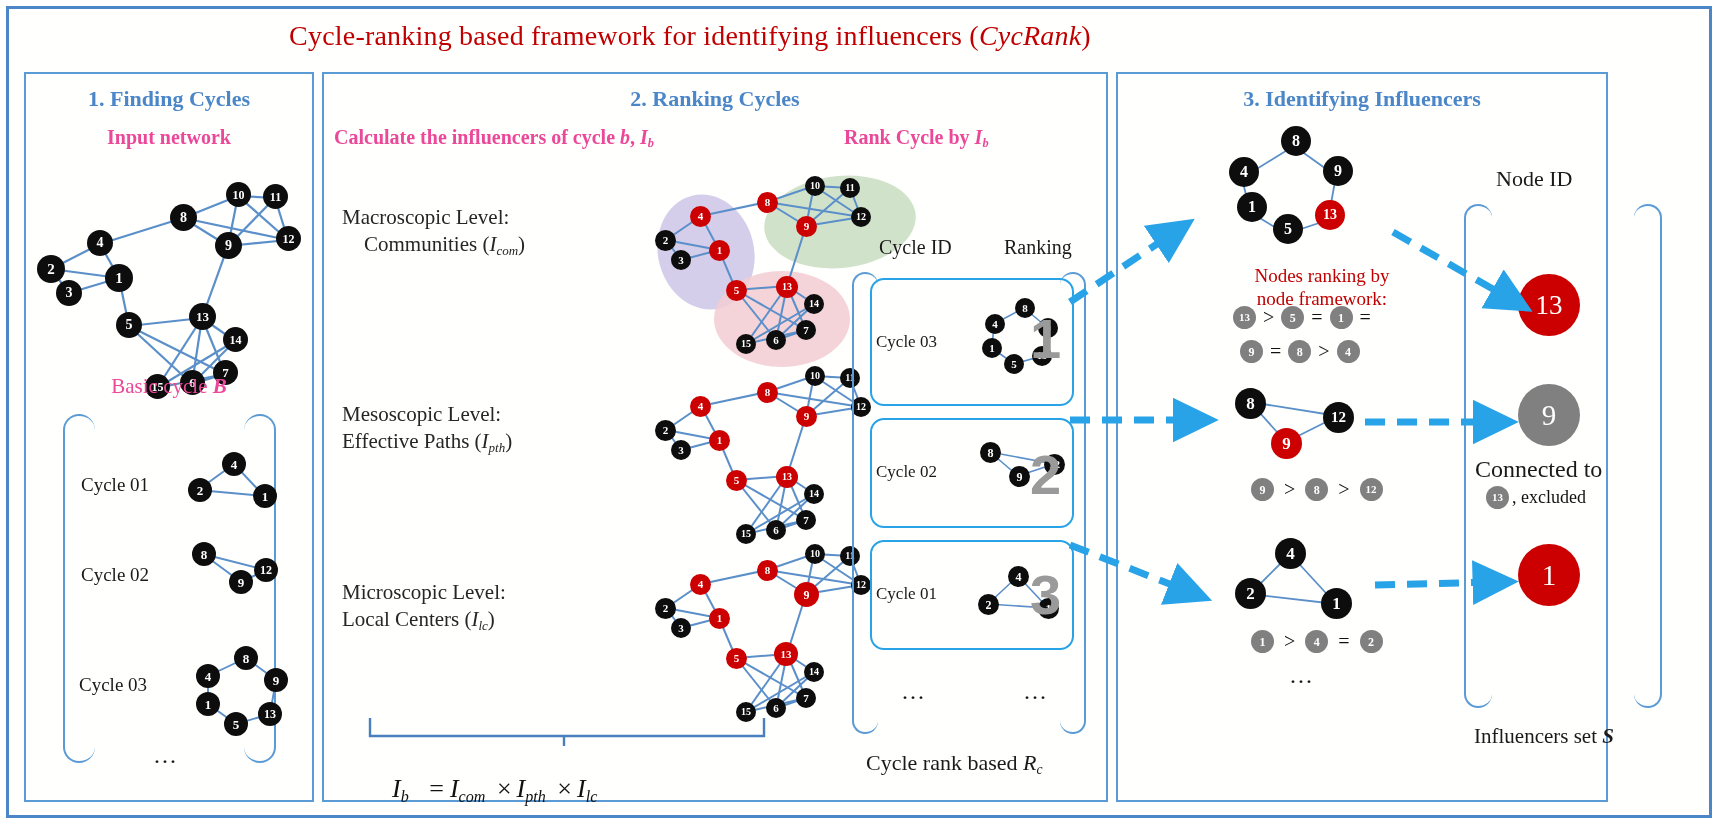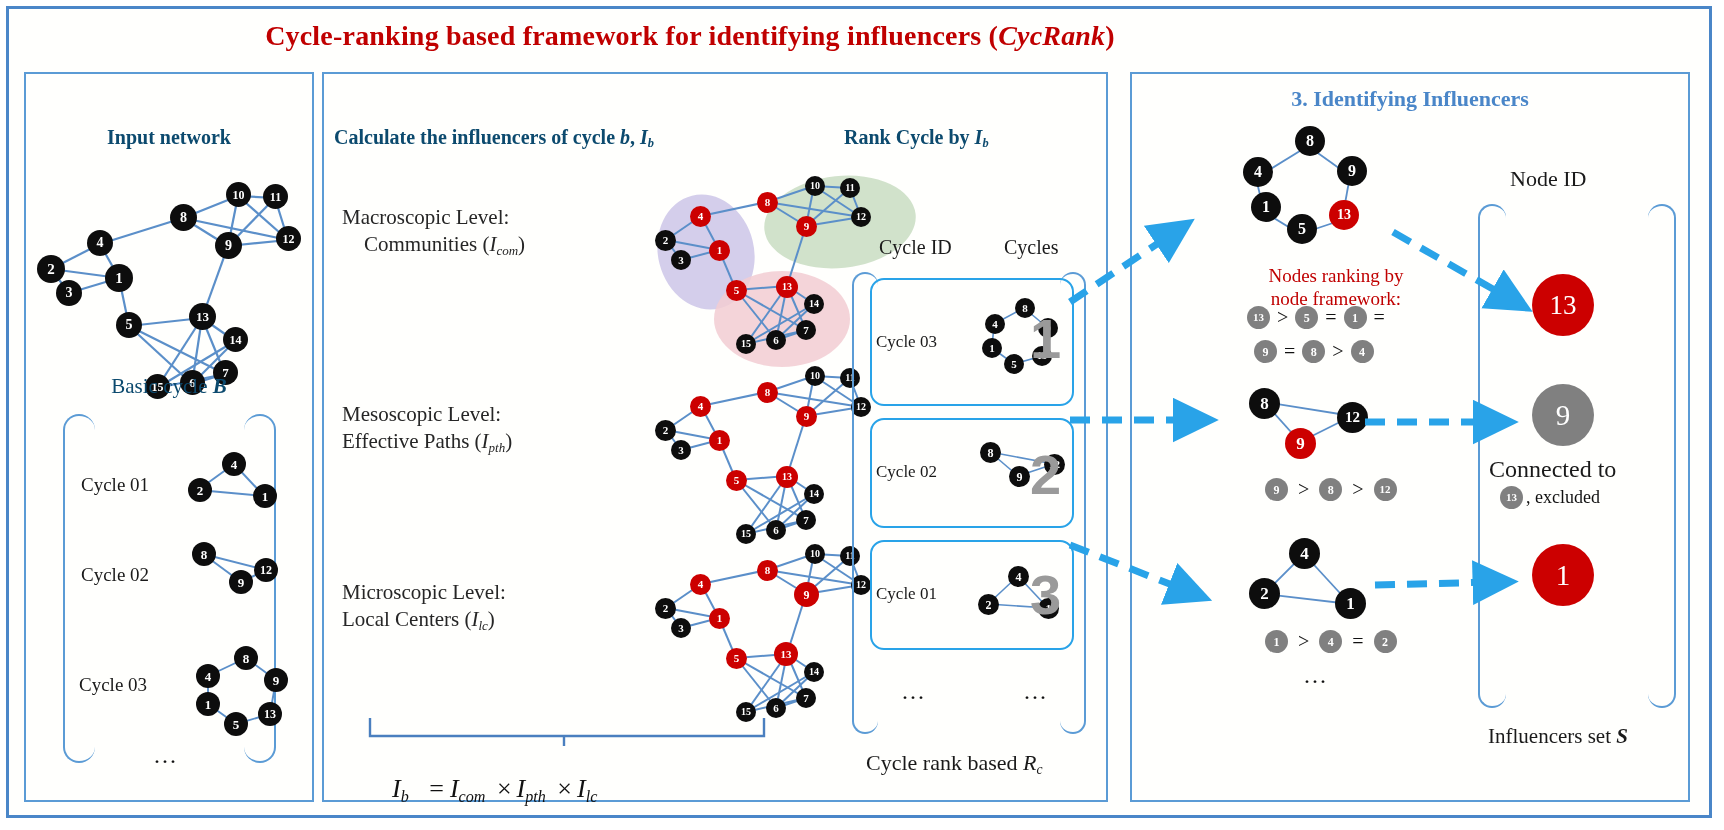--- a/index.html
+++ b/index.html
@@ -5,34 +5,34 @@
   html,body{margin:0;padding:0;background:#ffffff;}
   body{width:1724px;height:830px;position:relative;
        font-family:"Liberation Serif","DejaVu Serif",serif;overflow:hidden;}
 
   
   #outer-frame{position:absolute;left:6px;top:6px;width:1706px;height:812px;
                border:3px solid #4a86c8;background:#fffffd;box-sizing:border-box;}
 
   
   #main-title{position:absolute;left:0;top:20px;width:1380px;text-align:center;
-              font-size:28px;font-weight:bold;color:#c00000;letter-spacing:.2px;}
+              font-size:28px;font-weight:normal;color:#c00000;letter-spacing:.2px;}
   #main-title .it{font-style:italic;}
 
   
   .panel{position:absolute;border:2.5px solid #5b9bd5;background:#fffffd;
          box-sizing:border-box;}
   #panel1{left:24px;top:72px;width:290px;height:730px;}
   #panel2{left:322px;top:72px;width:786px;height:730px;}
-  #panel3{left:1116px;top:72px;width:560px;height:730px;margin-left:14px;}
+  #panel3{left:1116px;top:72px;width:492px;height:730px;}
 
   .panel-title{position:absolute;width:100%;text-align:center;top:12px;
                font-size:22px;font-weight:bold;color:#4a86c8;}
 
-  .section-title{position:absolute;font-size:20px;font-weight:bold;color:#0c4a6e;
+  .section-title{position:absolute;font-size:20px;font-weight:bold;color:#ec4899;
                  text-align:center;white-space:nowrap;}
 
   .plain-label{position:absolute;font-size:20px;color:#1a1a1a;white-space:nowrap;}
   .level-label{position:absolute;font-size:21px;color:#262626;line-height:1.3;
                text-align:left;white-space:nowrap;}
   .cyc-label{position:absolute;font-size:19px;color:#1a1a1a;white-space:nowrap;}
   .red-label{position:absolute;font-size:19px;color:#c00000;text-align:center;
              line-height:1.22;white-space:nowrap;font-weight:normal;}
   .dots{position:absolute;font-size:24px;color:#111;letter-spacing:2px;}
   .rank-num{position:absolute;font-size:56px;font-weight:bold;color:#9a9a9a;
@@ -72,20 +72,21 @@
 </head>
 <body>
 
 <div id="outer-frame"></div>
 
 <div id="main-title">
   <span>Cycle-ranking based framework for identifying influencers (</span><span class="it">CycRank</span><span>)</span>
 </div>
 
 <div class="panel" id="panel1">
+  <div class="panel-title">1. Finding Cycles</div>
 
   <div class="section-title" style="left:0;width:100%;top:52px;">Input network</div>
 
   <svg width="290" height="250" style="left:0;top:82px;">
     <g class="edge" stroke-width="2.2">
       <line x1="25" y1="113" x2="74" y2="88"></line>
       <line x1="25" y1="113" x2="43" y2="137"></line>
       <line x1="25" y1="113" x2="93" y2="122"></line>
       <line x1="43" y1="137" x2="93" y2="122"></line>
       <line x1="74" y1="88" x2="93" y2="122"></line>
@@ -177,20 +178,21 @@
   <div class="node" style="left:208px;top:572px;width:24px;height:24px;font-size:13px;">8</div>
   <div class="node" style="left:238px;top:594px;width:24px;height:24px;font-size:13px;">9</div>
   <div class="node" style="left:232px;top:628px;width:24px;height:24px;font-size:12px;">13</div>
   <div class="node" style="left:198px;top:638px;width:24px;height:24px;font-size:13px;">5</div>
   <div class="node" style="left:170px;top:618px;width:24px;height:24px;font-size:13px;">1</div>
 
   <div class="dots" style="left:128px;top:668px;">...</div>
 </div>
 
 <div class="panel" id="panel2">
+  <div class="panel-title">2. Ranking Cycles</div>
 
   <div class="section-title" style="left:10px;top:52px;text-align:left;">
     <span>Calculate the influencers of cycle </span><span class="ital">b</span><span>, </span><span class="ital">I</span><span class="sub">b</span>
   </div>
 
   <div class="section-title" style="left:520px;top:52px;text-align:left;">
     <span>Rank Cycle by </span><span class="ital">I</span><span class="sub">b</span>
   </div>
 
   <div class="level-label" style="left:18px;top:130px;">
@@ -367,21 +369,21 @@
   </svg>
 
   <div class="formula" style="left:68px;top:700px;">
     <span>I</span><span class="sub">b</span>
     <span style="font-style:normal;margin:0 6px 0 14px;">=</span><span>I</span><span class="sub">com</span>
     <span style="font-style:normal;margin:0 5px;">×</span><span>I</span><span class="sub">pth</span>
     <span style="font-style:normal;margin:0 5px;">×</span><span>I</span><span class="sub">lc</span>
   </div>
 
   <div class="plain-label" style="left:555px;top:162px;">Cycle ID</div>
-  <div class="plain-label" style="left:680px;top:162px;">Cycles</div>
+  <div class="plain-label" style="left:680px;top:162px;">Ranking</div>
 
   <div class="bracket bracket-l" style="left:528px;top:198px;width:24px;height:458px;"></div>
   <div class="bracket bracket-r" style="left:736px;top:198px;width:24px;height:458px;"></div>
 
   <div class="rank-box" style="left:546px;top:204px;width:204px;height:128px;"></div>
   <div class="cyc-label" style="left:552px;top:258px;font-size:17px;">Cycle 03</div>
   <svg width="110" height="95" style="left:648px;top:218px;">
     <g class="edge" stroke-width="1.6">
       <line x1="22" y1="32" x2="52" y2="16"></line>
         <line x1="52" y1="16" x2="76" y2="36"></line>

